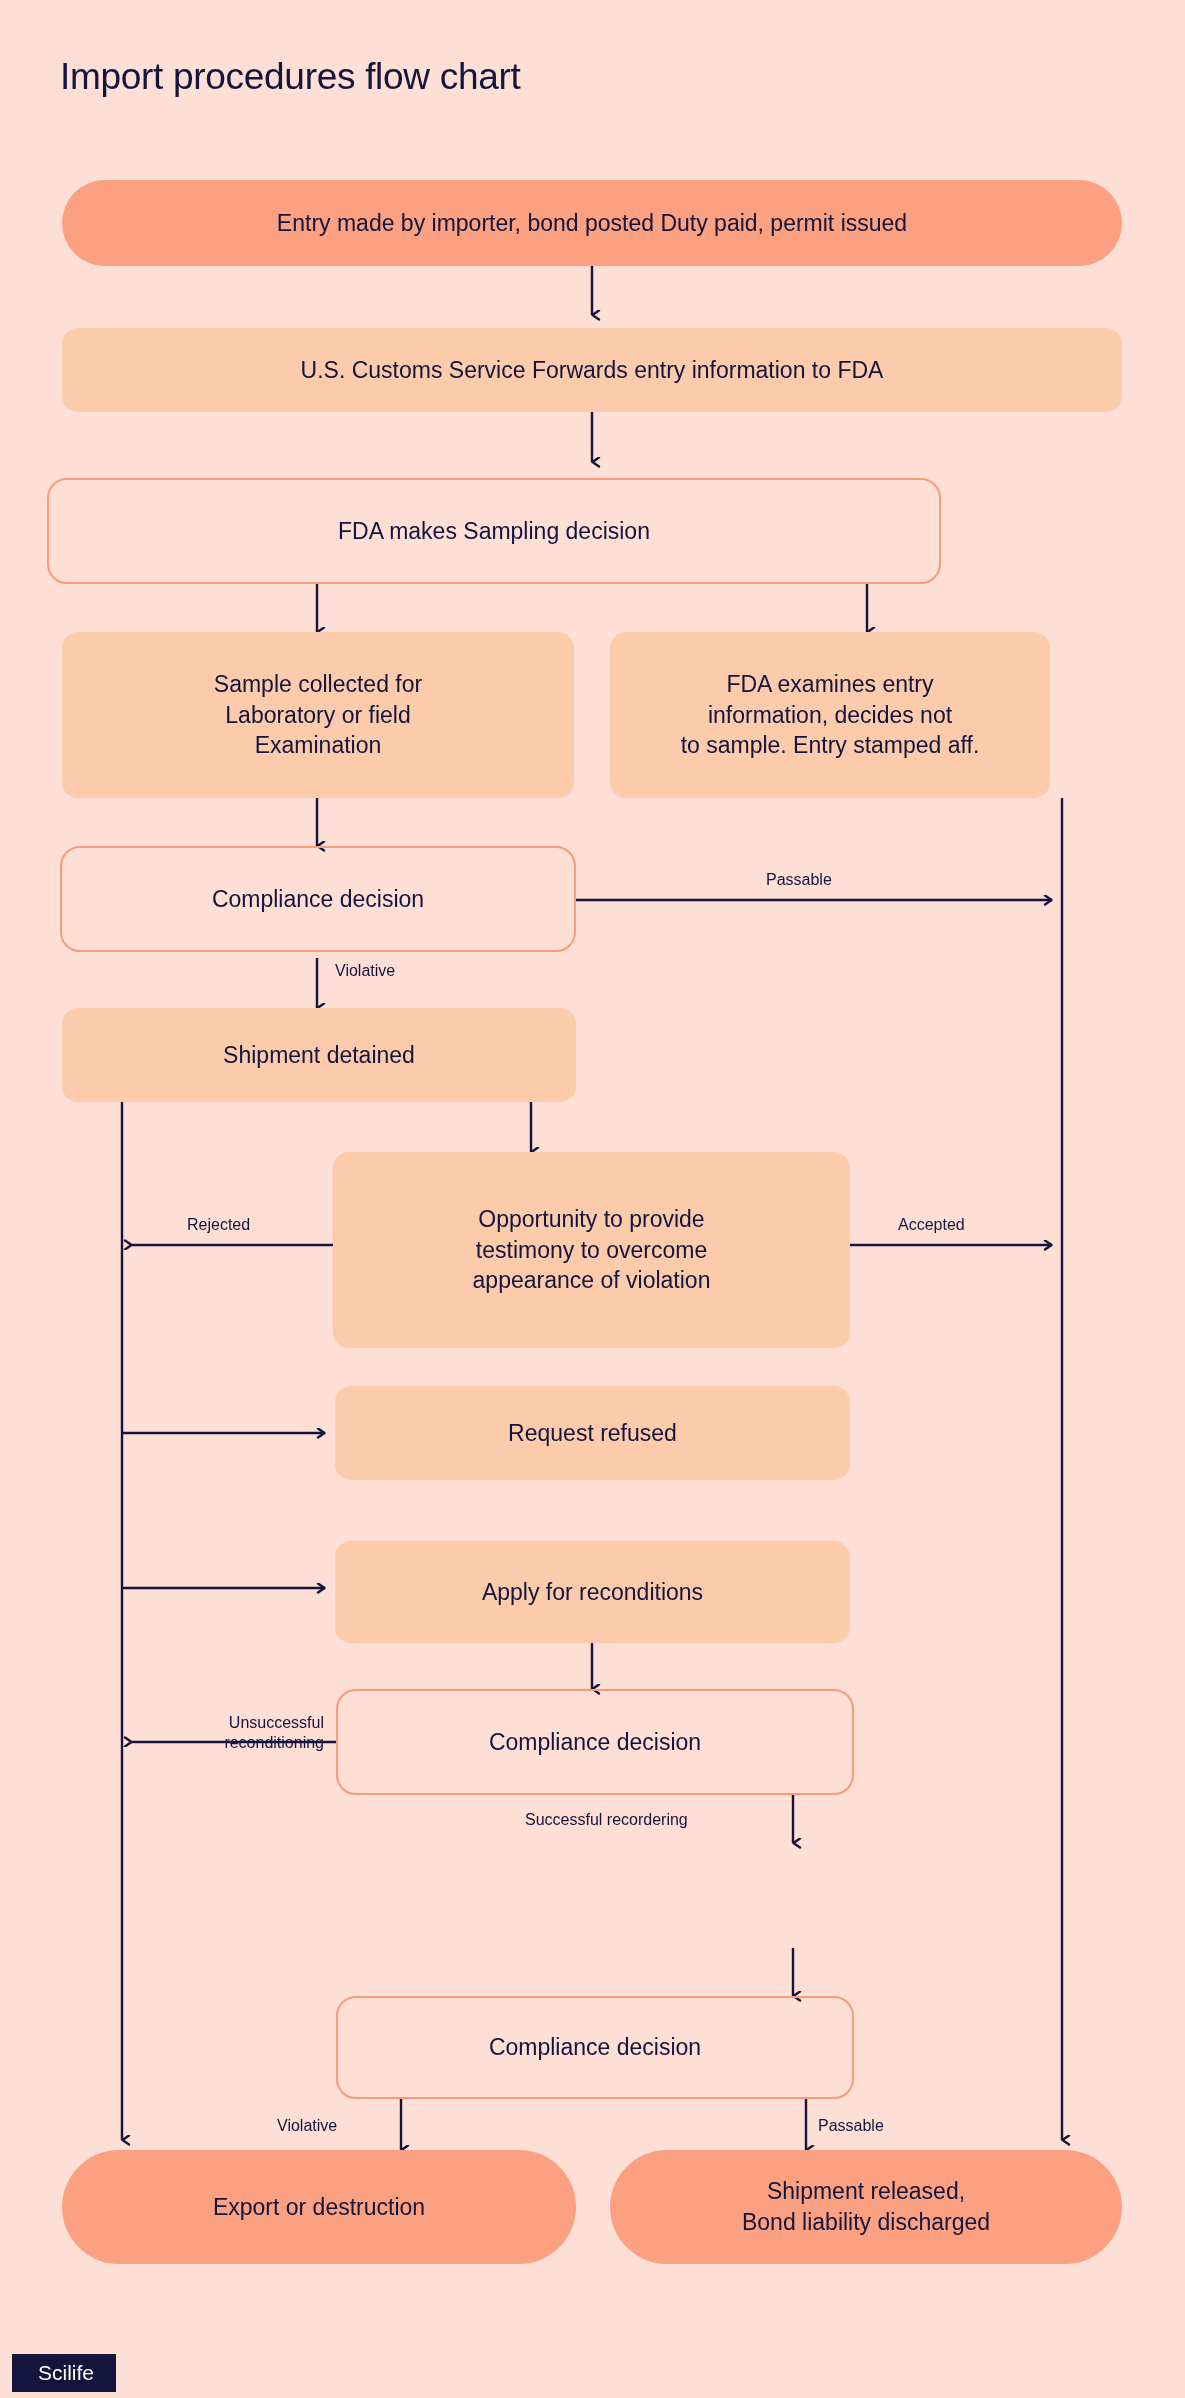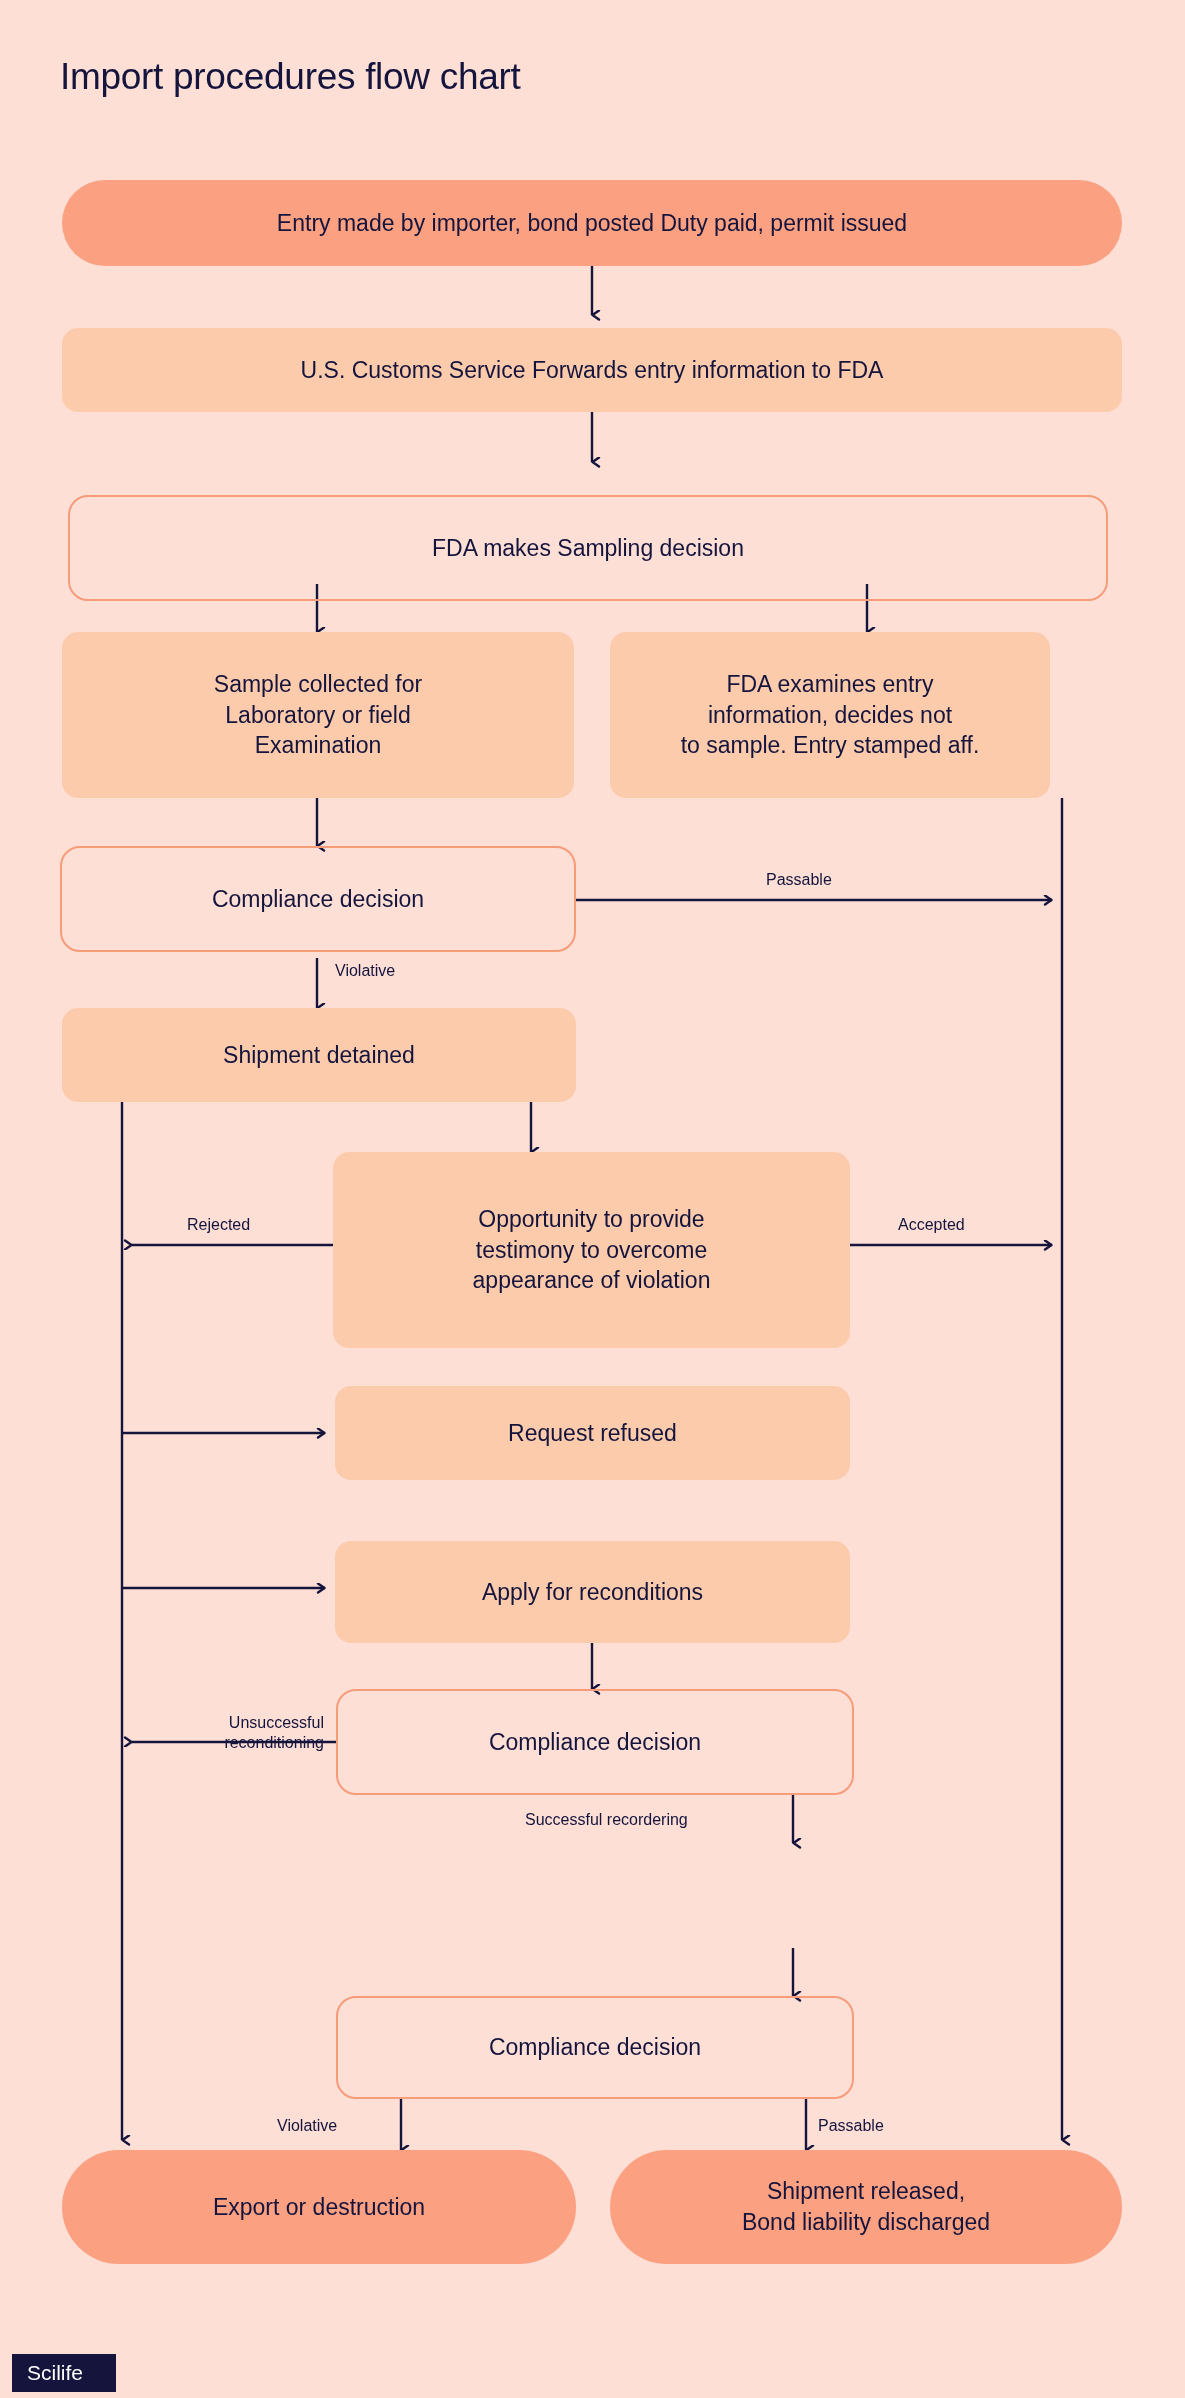--- a/index.html
+++ b/index.html
@@ -76,21 +76,21 @@
     width: 104px;
     height: 38px;
     background: #14143C;
     display: flex;
     align-items: center;
     z-index: 4;
   }
   .logo-text {
     color: #FFFFFF;
     font-size: 21px;
-    padding-left: 15px;
+    padding-left: 26px;
     letter-spacing: 0px;
   }
 </style>
 </head>
 <body>
 
 <div id="root">
 
   <div class="title">Import procedures flow chart</div>
 
@@ -152,21 +152,21 @@
   </svg>
 
   <div class="node dark r-pill" style="left:62px; top:180px; width:1060px; height:86px;">
     <span>Entry made by importer, bond posted Duty paid, permit issued</span>
   </div>
 
   <div class="node light r-soft" style="left:62px; top:328px; width:1060px; height:84px;">
     <span>U.S. Customs Service Forwards entry information to FDA</span>
   </div>
 
-  <div class="node outline r-med" style="left:68px; top:478px; width:1040px; height:106px;margin-top:17px;">
+  <div class="node outline r-med" style="left:47px; top:478px; width:894px; height:106px;">
     <span>FDA makes Sampling decision</span>
   </div>
 
   <div class="node light r-soft" style="left:62px; top:632px; width:512px; height:166px; flex-direction:column;">
     <span>Sample collected for</span>
     <span>Laboratory or field</span>
     <span>Examination</span>
   </div>
 
   <div class="node light r-soft" style="left:610px; top:632px; width:440px; height:166px; flex-direction:column;">

